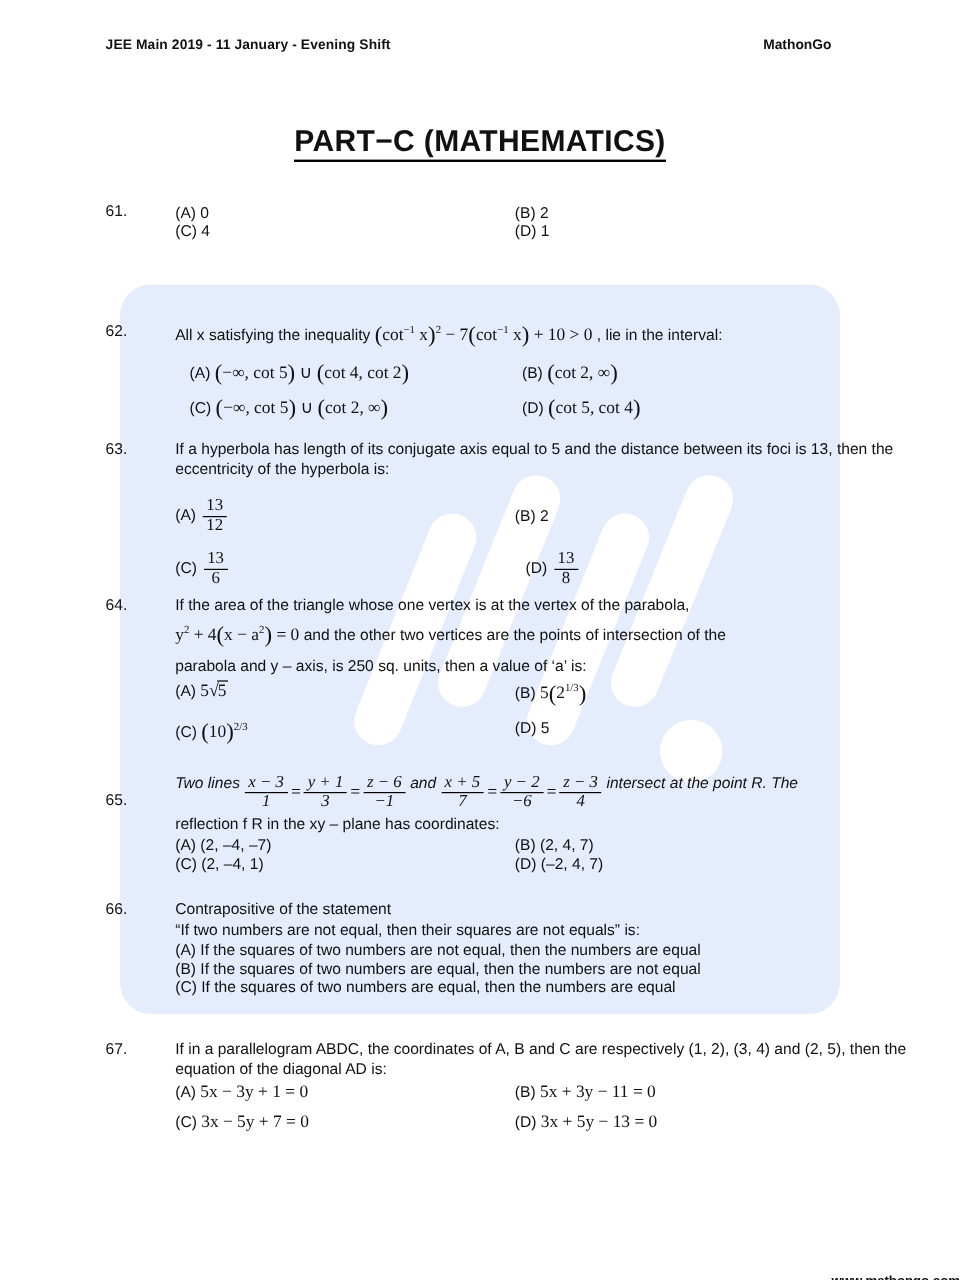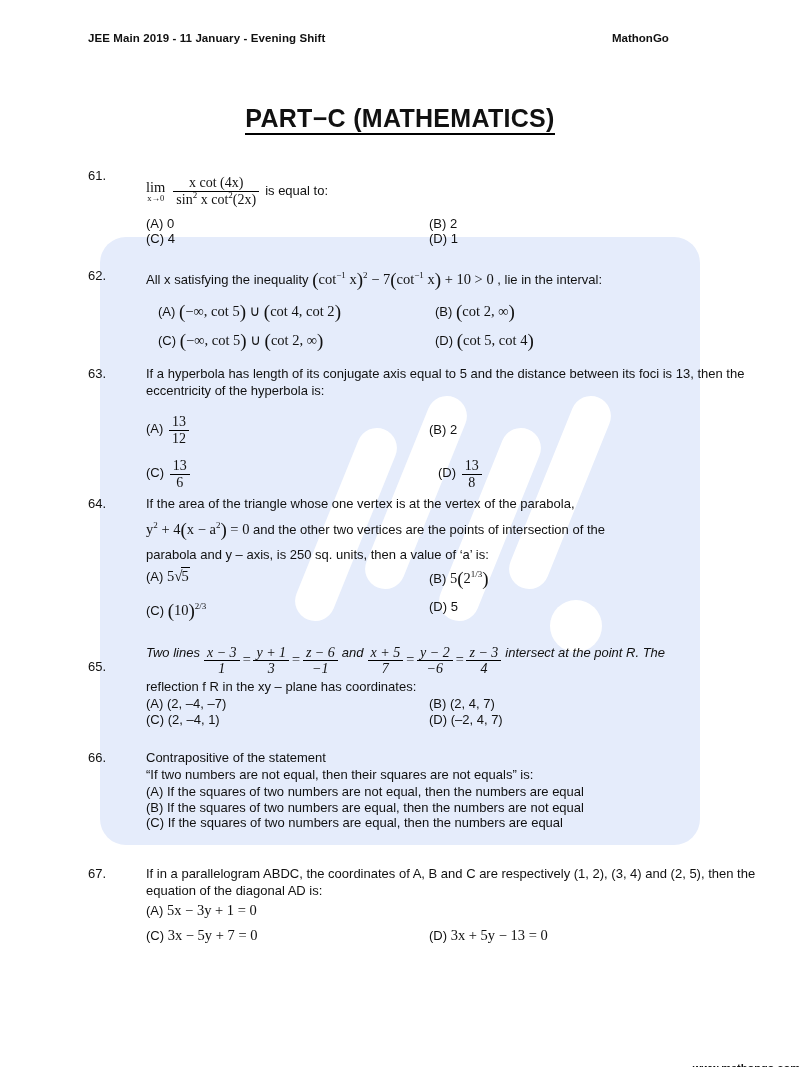--- a/index.html
+++ b/index.html
@@ -49,21 +49,21 @@
   
   .header{
     position:absolute;left:0;top:32px;width:800px;height:20px;
     z-index:3;
   }
   .hdr-left{
     position:absolute;left:88px;top:0;
     font-size:11.5px;font-weight:bold;letter-spacing:.1px;
   }
   .hdr-right{
-    position:absolute;left:612px;top:0;
+    position:absolute;left:636px;top:0;
     font-size:11.5px;font-weight:bold;
   }
 
   
   .title{
     position:absolute;left:0;top:104px;width:800px;
     text-align:center;z-index:3;
   }
   .title span{
     font-size:25px;font-weight:bold;letter-spacing:.3px;
@@ -137,31 +137,20 @@
 
   <div class="title">
     <span>PART−C (MATHEMATICS)</span>
   </div>
 
   <div class="content">
 
     <div class="q" style="top:168px;">
       <div class="qnum">61.</div>
       <div class="qbody">
-        <div class="qtext" style="display:flex;align-items:center;gap:4px;height:46px;">
-          <span class="limwrap">
-            <span class="lim">lim</span>
-            <span class="to">x→0</span>
-          </span>
-          <span class="frac">
-            <span class="num m">x cot (4x)</span>
-            <span class="den m"><span>sin</span><sup>2</sup><span> x cot</span><sup>2</sup><span>(2x)</span></span>
-          </span>
-          <span>is equal to:</span>
-        </div>
         <div class="opts" style="margin-top:2px;">
           <div class="orow tight">
             <div class="ocell"><span>(A)</span> <span>0</span></div>
             <div class="ocell"><span>(B)</span> <span>2</span></div>
           </div>
           <div class="orow tight">
             <div class="ocell"><span>(C)</span> <span>4</span></div>
             <div class="ocell"><span>(D)</span> <span>1</span></div>
           </div>
         </div>
@@ -313,20 +302,24 @@
     <div class="q" style="top:866px;">
       <div class="qnum">67.</div>
       <div class="qbody">
         <div class="qtext" style="width:624px;">If in a parallelogram ABDC, the coordinates of A, B and C are respectively (1, 2), (3, 4) and (2, 5), then the equation of the diagonal AD is:</div>
         <div class="opts" style="margin-top:2px;">
           <div class="orow" style="height:25px;">
             <div class="ocell">
               <span>(A)</span>
               <span class="m">5x − 3y + 1 = 0</span>
             </div>
+            <div class="ocell">
+              <span>(B)</span>
+              <span class="m">5x + 3y − 11 = 0</span>
+            </div>
           </div>
           <div class="orow" style="height:25px;">
             <div class="ocell">
               <span>(C)</span>
               <span class="m">3x − 5y + 7 = 0</span>
             </div>
             <div class="ocell">
               <span>(D)</span>
               <span class="m">3x + 5y − 13 = 0</span>
             </div>

